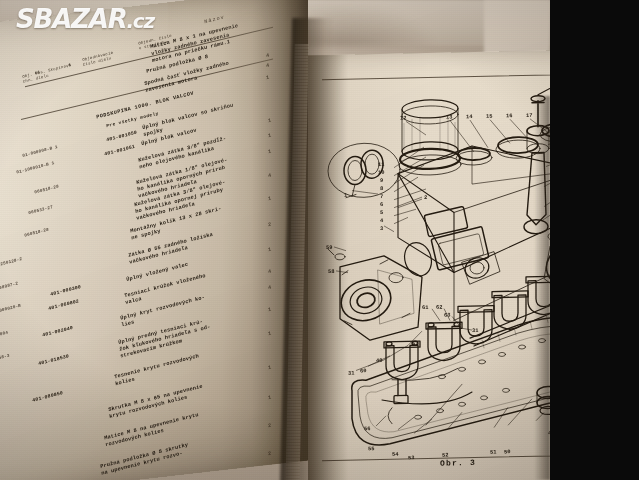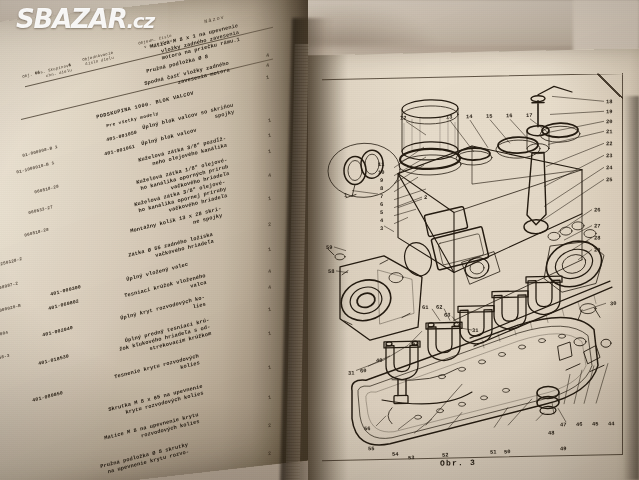--- a/index.html
+++ b/index.html
@@ -1,18 +1,18 @@
 <!DOCTYPE html>
 <html><head>
 <meta charset="utf-8">
 <style>
   html,body{margin:0;padding:0;background:#0a0a0a;}
   body{width:639px;height:480px;overflow:hidden;font-family:"Liberation Sans",sans-serif;}
 
-  #stage{position:relative;width:639px;height:480px;overflow:hidden;background:#4c1d95;text-align:right;}
+  #stage{position:relative;width:550px;height:480px;overflow:hidden;background:#4c1d95;}
 
   
   .backdrop{position:absolute;inset:0;
     background:
       linear-gradient(105deg,#cfc6bb 0%,#c6bbae 30%,#b9ada0 60%,#a89c8f 100%);
   }
   .wall{position:absolute;left:0;top:0;width:639px;height:46px;
     background:linear-gradient(180deg,#d8d0c6 0%,#cdc3b7 55%,#bdb2a5 100%);
     filter:blur(1.2px);}
   .wall-shadow{position:absolute;left:240px;top:0;width:200px;height:46px;

